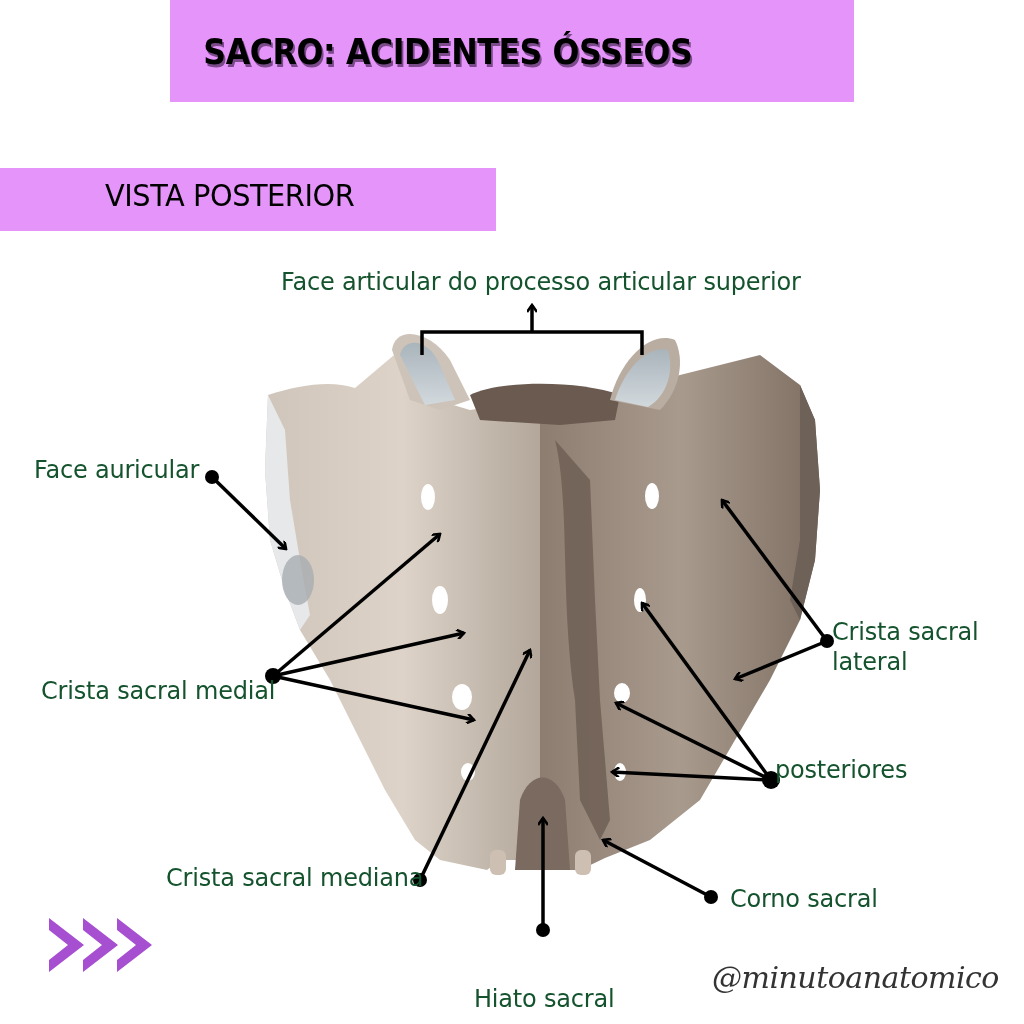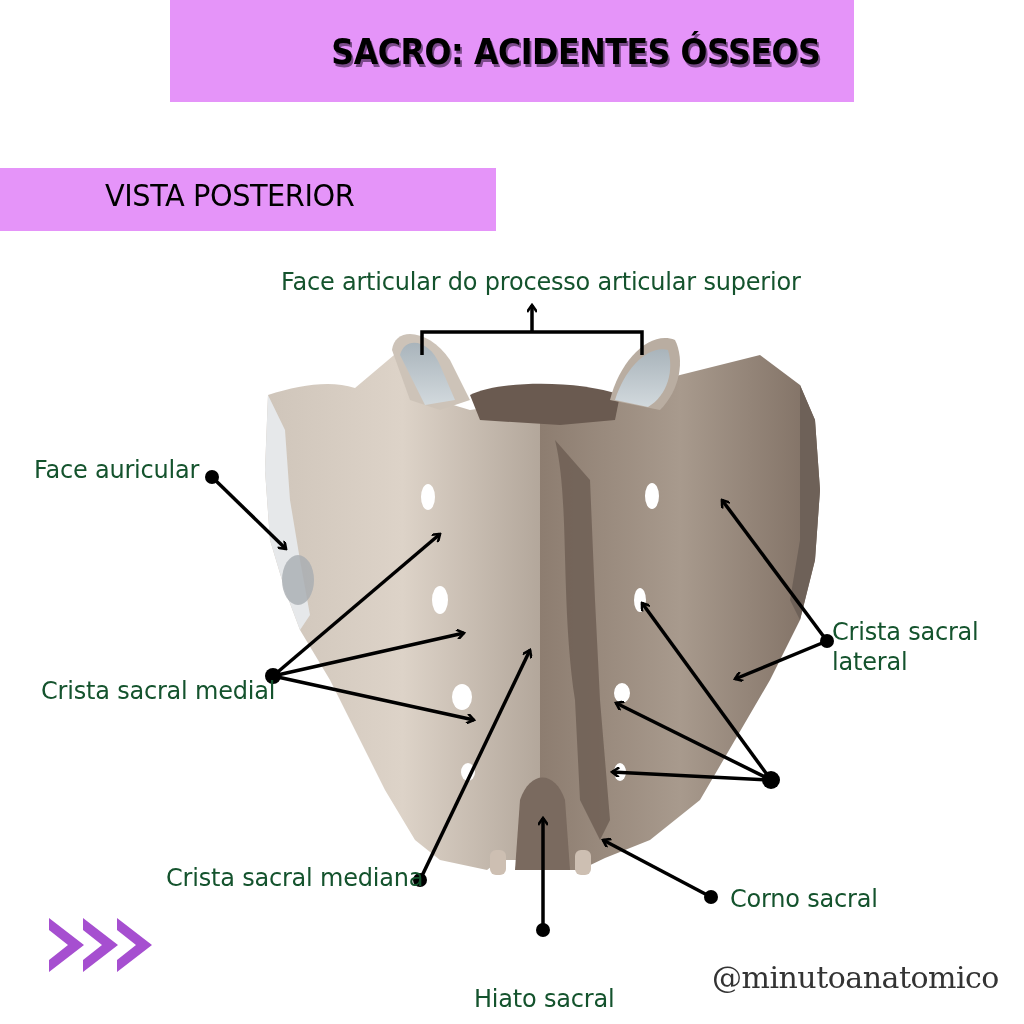--- a/index.html
+++ b/index.html
@@ -1,24 +1,24 @@
 <!DOCTYPE html>
 <html><head>
 <meta charset="utf-8">
 <style>
   html, body { margin: 0; padding: 0; background: #ffffff; }
   body { width: 1024px; height: 1024px; position: relative; overflow: hidden; font-family: "Liberation Sans", "DejaVu Sans", sans-serif; }
-  .title-bar { position: absolute; left: 170px; top: 0; width: 684px; height: 102px; background: #e594f9; display: flex; align-items: center; justify-content: flex-end; }
+  .title-bar { position: absolute; left: 170px; top: 0; width: 684px; height: 102px; background: #e594f9; display: flex; align-items: center; justify-content: flex-start; }
   .title-text { font-family: "DejaVu Sans", sans-serif; font-weight: 900; font-size: 36px; letter-spacing: -0.5px; color: #000; transform: scaleX(0.88); text-shadow: 2px 3px 0 #7a4a8a; }
   .subtitle-bar { position: absolute; left: 0; top: 168px; width: 496px; height: 63px; background: #e594f9; }
   .subtitle-text { position: absolute; left: 105px; top: 177px; font-size: 31px; font-family: "DejaVu Sans", sans-serif; color: #000; letter-spacing: -0.5px; transform: scaleX(0.93); transform-origin: left; }
   .label { position: absolute; font-family: "DejaVu Sans", sans-serif; font-size: 24px; color: #14532d; white-space: nowrap; letter-spacing: -0.2px; }
   .label.center { text-align: left; }
   svg.main { position: absolute; left: 0; top: 0; }
-  .handle { position: absolute; left: 712px; top: 960px; font-family: "DejaVu Serif", serif; font-size: 30px; color: #333; letter-spacing: -0.5px; }
+  .handle { position: absolute; left: 712px; top: 960px; font-family: "DejaVu Serif", serif; font-style: italic; font-size: 30px; color: #333; letter-spacing: -0.5px; }
 </style>
 </head>
 <body>
 
 <div class="title-bar">
   <span class="title-text">SACRO: ACIDENTES ÓSSEOS</span>
 </div>
 
 <div class="subtitle-bar"></div>
 <span class="subtitle-text">VISTA POSTERIOR</span>
@@ -124,18 +124,19 @@
 </svg>
 
 <span class="label" style="left:281px; top:268px;">Face articular do processo articular superior</span>
 <span class="label" style="left:34px; top:456px;">Face auricular</span>
 <span class="label" style="left:41px; top:661px;margin-top:16px;">Crista sacral medial</span>
 <div class="label center" style="left:832px; top:618px; width:160px;">
   <div>Crista sacral</div>
   <div style="margin-top:2px;">lateral</div>
 </div>
 <div class="label center" style="left:775px; top:754px; width:190px;">
+  <div style="margin-top:2px;">posteriores</div>
 </div>
 <span class="label" style="left:166px; top:864px;">Crista sacral mediana</span>
 <span class="label" style="left:730px; top:885px;">Corno sacral</span>
 <span class="label" style="left:474px; top:937px;margin-top:48px;">Hiato sacral</span>
 
 <span class="handle">@minutoanatomico</span>
 
 </body></html>

